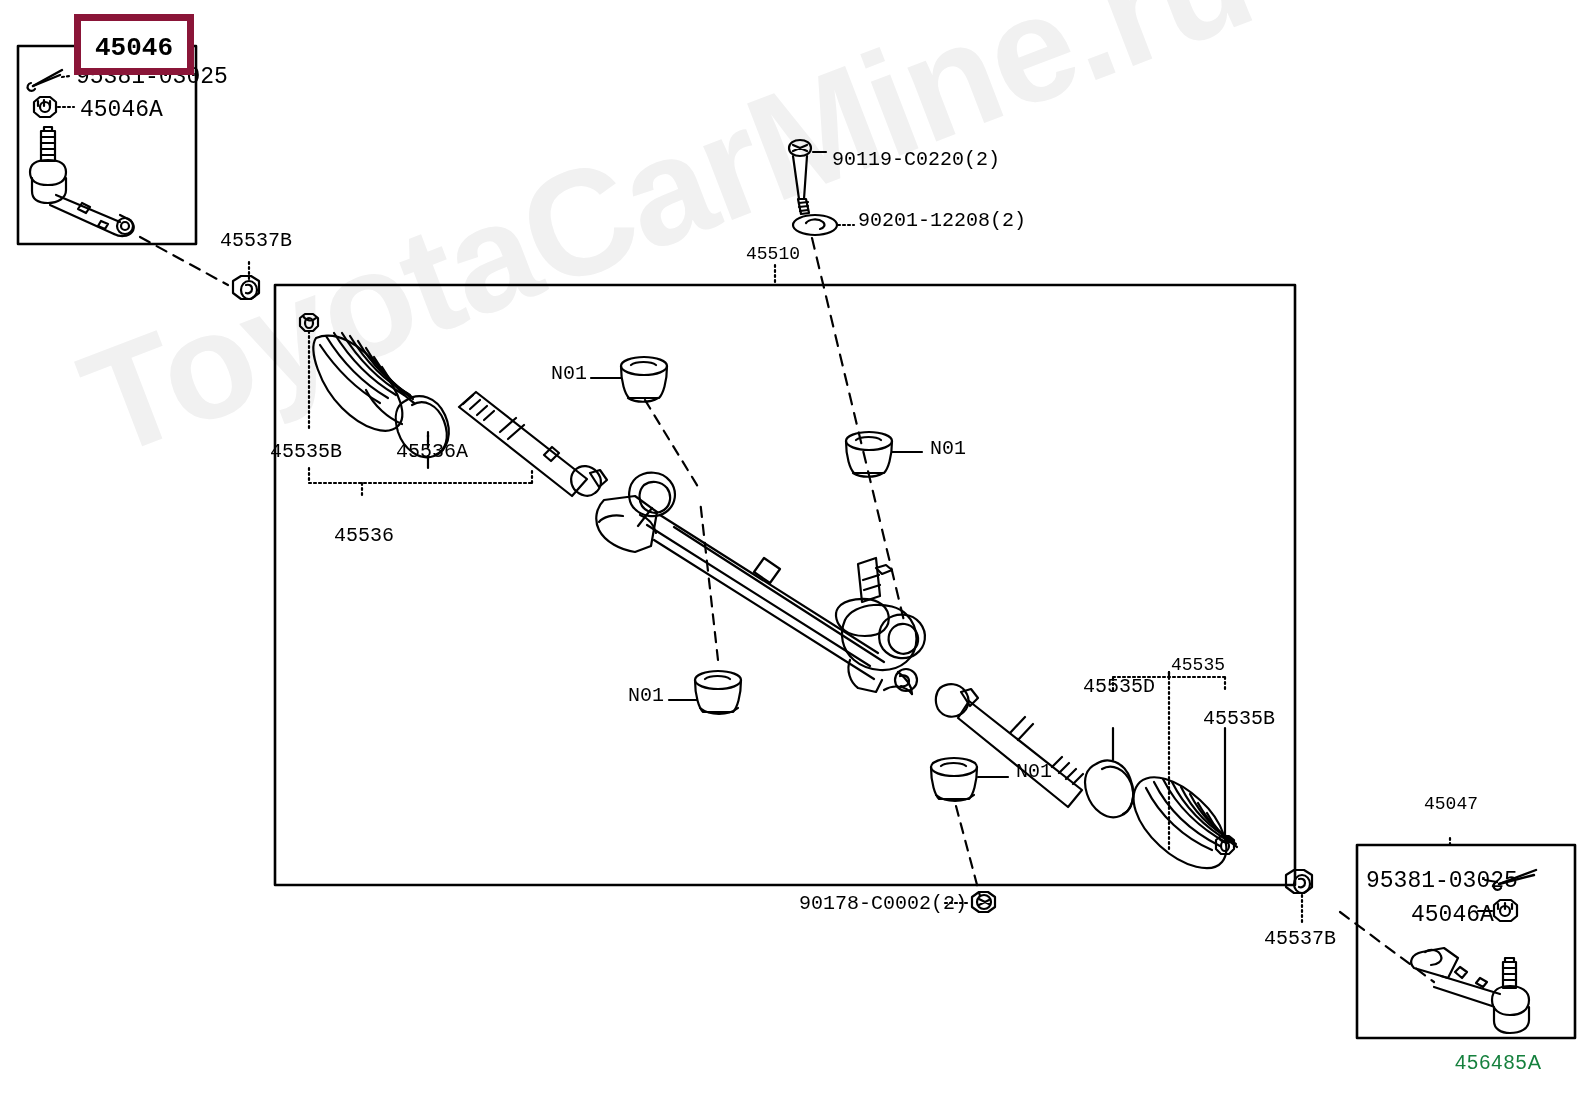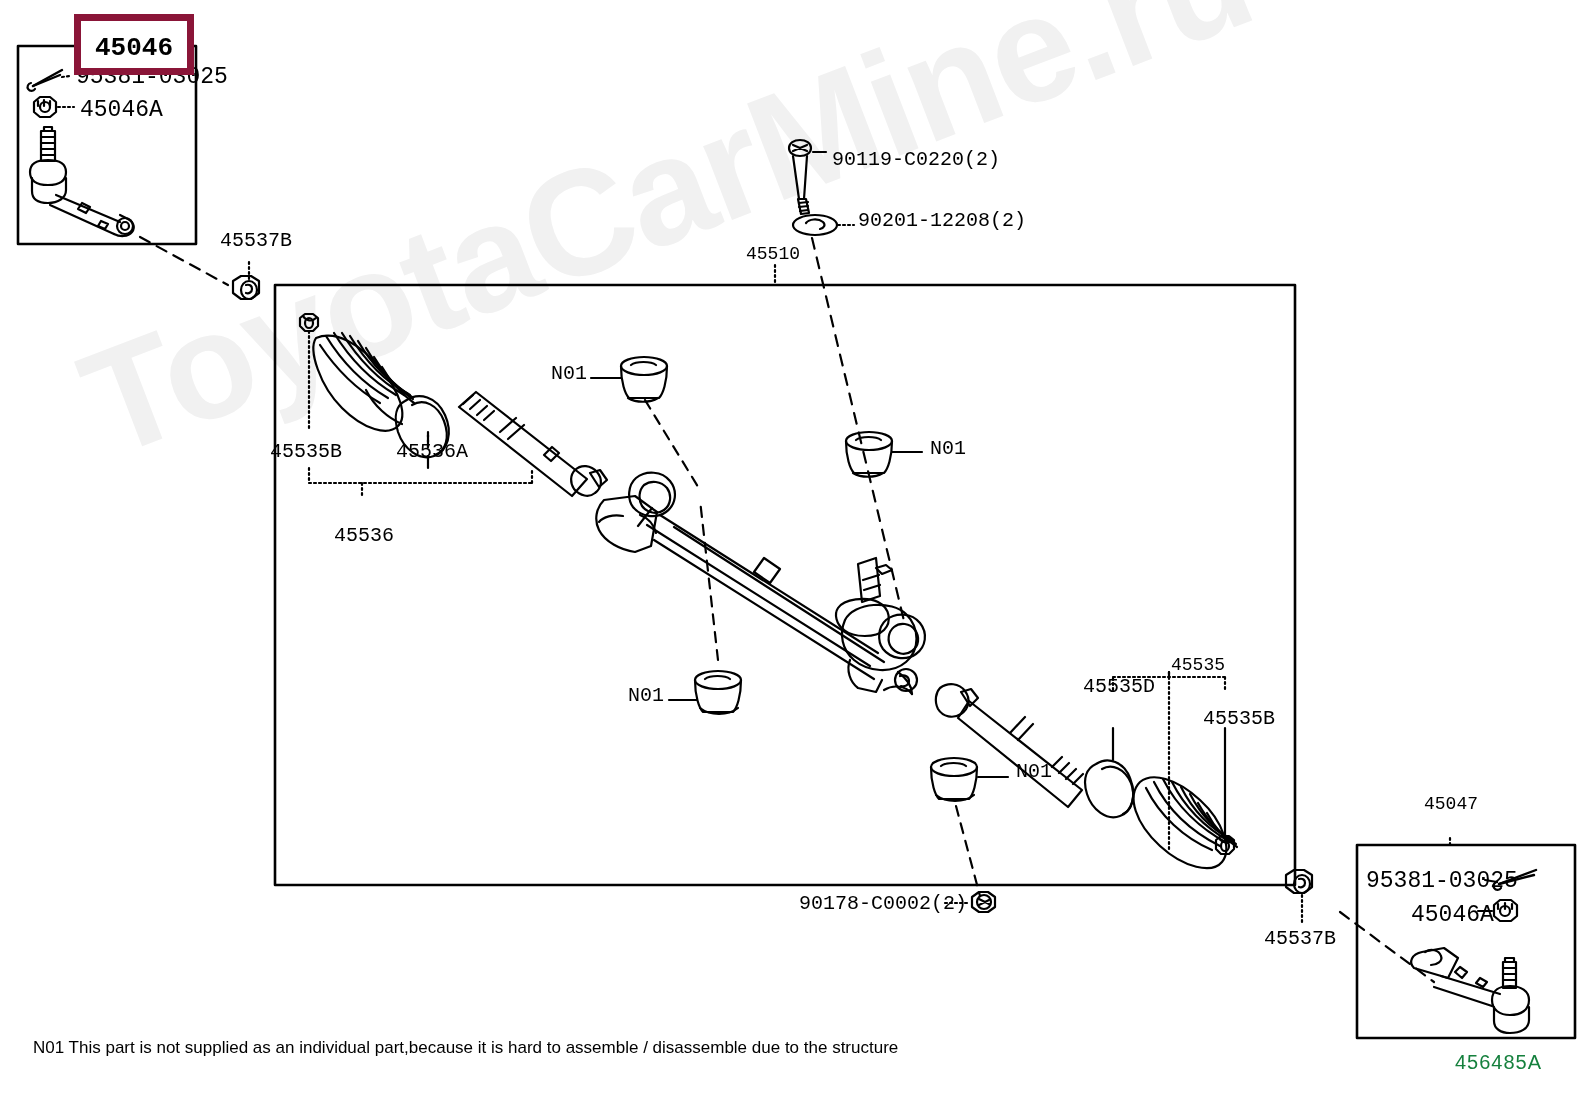--- a/index.html
+++ b/index.html
@@ -349,17 +349,16 @@
   <div class="lbl l24" style="left:1083px;top:677px;">45535D</div>
   <div class="lbl l24" style="left:1203px;top:709px;">45535B</div>
 
   <div class="lbl l24" style="left:799px;top:894px;">90178-C0002(2)</div>
   <div class="lbl l24" style="left:1264px;top:929px;">45537B</div>
 
   <div class="lbl l26" style="left:1424px;top:795px;">45047</div>
   <div class="lbl l22" style="left:1366px;top:870px;">95381-03025</div>
   <div class="lbl l22" style="left:1411px;top:904px;">45046A</div>
 
-  <div class="footnote" style="left:33px;top:1038px;">N01 This part is not supplied as an individual part,because it is hard to assemble / disassemble due to the structure</div>
 
   <div class="diagid" style="left:1455px;top:1051px;">456485A</div>
 
 </div>
 
 </body></html>

